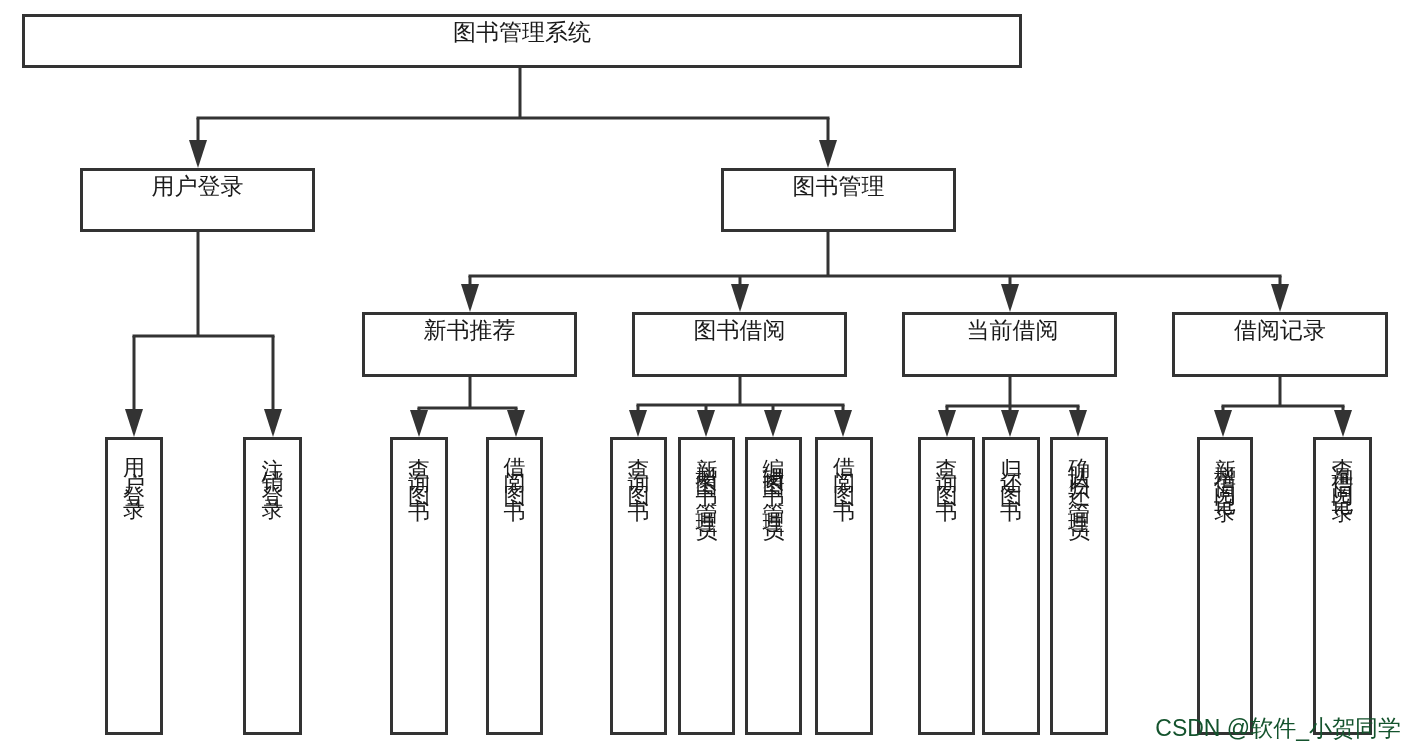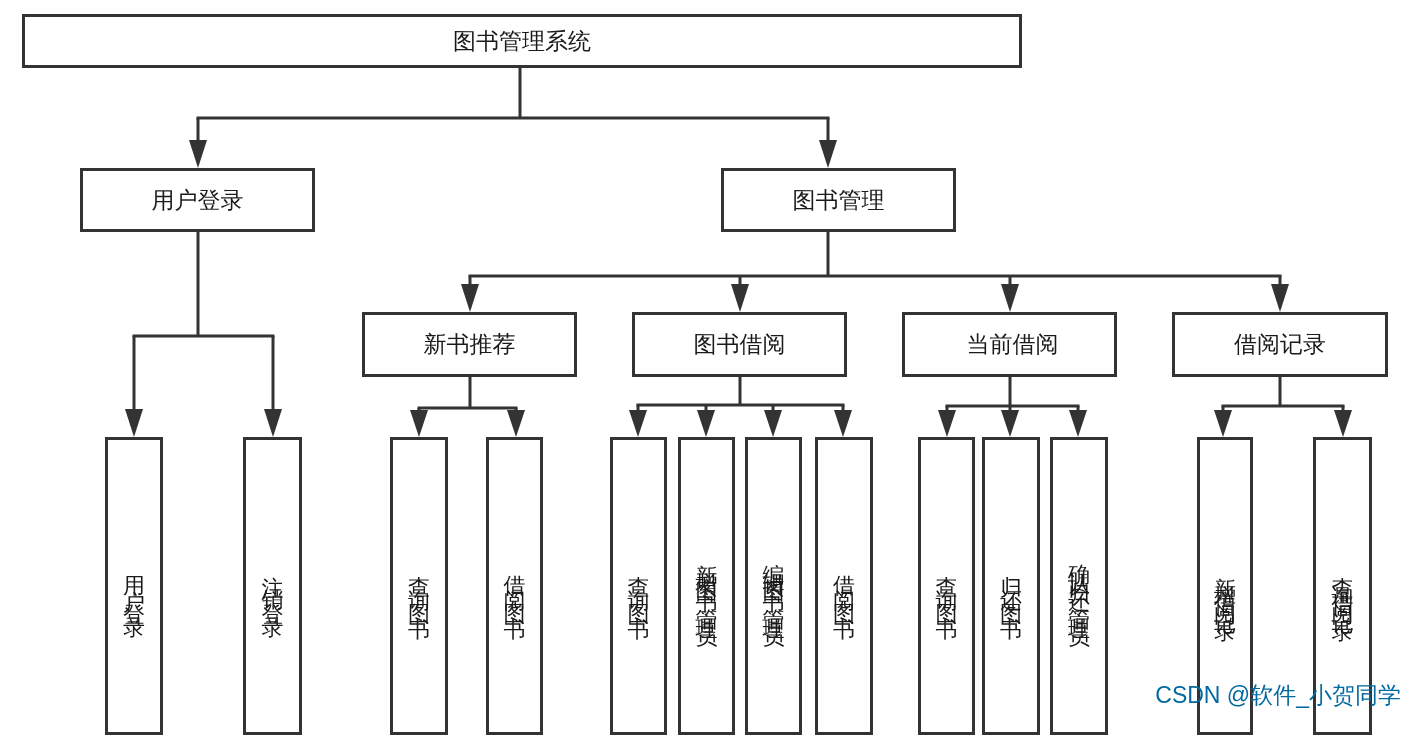--- a/index.html
+++ b/index.html
@@ -9,21 +9,21 @@
     background:#ffffff;
     font-family:"Liberation Sans","DejaVu Sans",sans-serif;
     overflow:hidden;
   }
   #connectors{position:absolute;left:0;top:0;width:1405px;height:747px;}
   .node{
     position:absolute;
     box-sizing:border-box;
     border:3px solid #333333;
     background:#ffffff;
-    display:flex;align-items:center;justify-content:center;
+    display:flex;justify-content:center;
     color:#1a1a1a;
   }
   .htext{font-size:23px;white-space:nowrap;}
   .vtext{
     writing-mode:vertical-rl;
     text-orientation:mixed;
     font-size:22px;
     line-height:1;
   }
   .sp-wide{letter-spacing:14px;}
@@ -45,23 +45,23 @@
   #lf-bb-add{left:678px;width:57px;}
   #lf-bb-edit{left:745px;width:57px;}
   #lf-bb-borrow{left:815px;width:58px;}
   #lf-cb-query{left:918px;width:57px;}
   #lf-cb-return{left:982px;width:58px;}
   #lf-cb-confirm{left:1050px;width:58px;}
   #lf-rc-add{left:1197px;width:56px;}
   #lf-rc-query{left:1313px;width:59px;}
   #watermark{
     position:absolute;
-    right:4px;top:680px;
+    right:4px;top:713px;
     font-size:23px;
-    color:#0369a1;
+    color:#14532d;
     white-space:nowrap;
     z-index:10;
   }
 </style>
 </head>
 <body>
 
 <div id="canvas">
 
   <svg id="connectors" viewBox="0 0 1405 747" xmlns="http://www.w3.org/2000/svg" stroke="#333333" stroke-width="3" fill="#333333">

